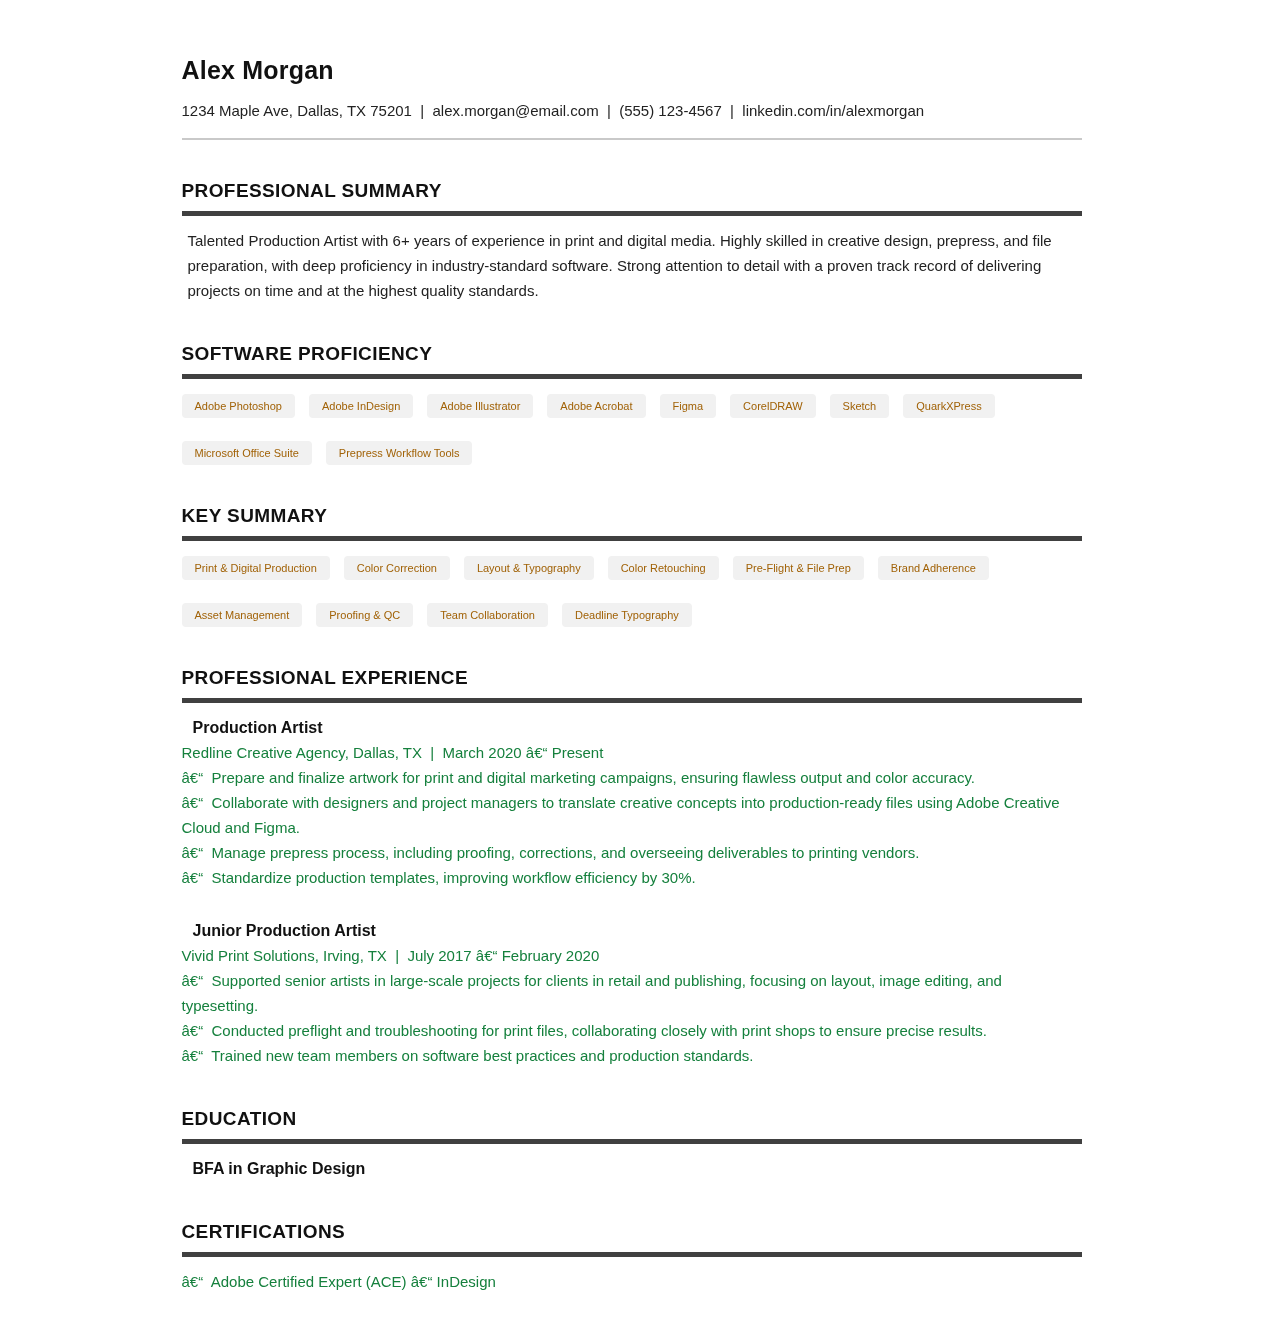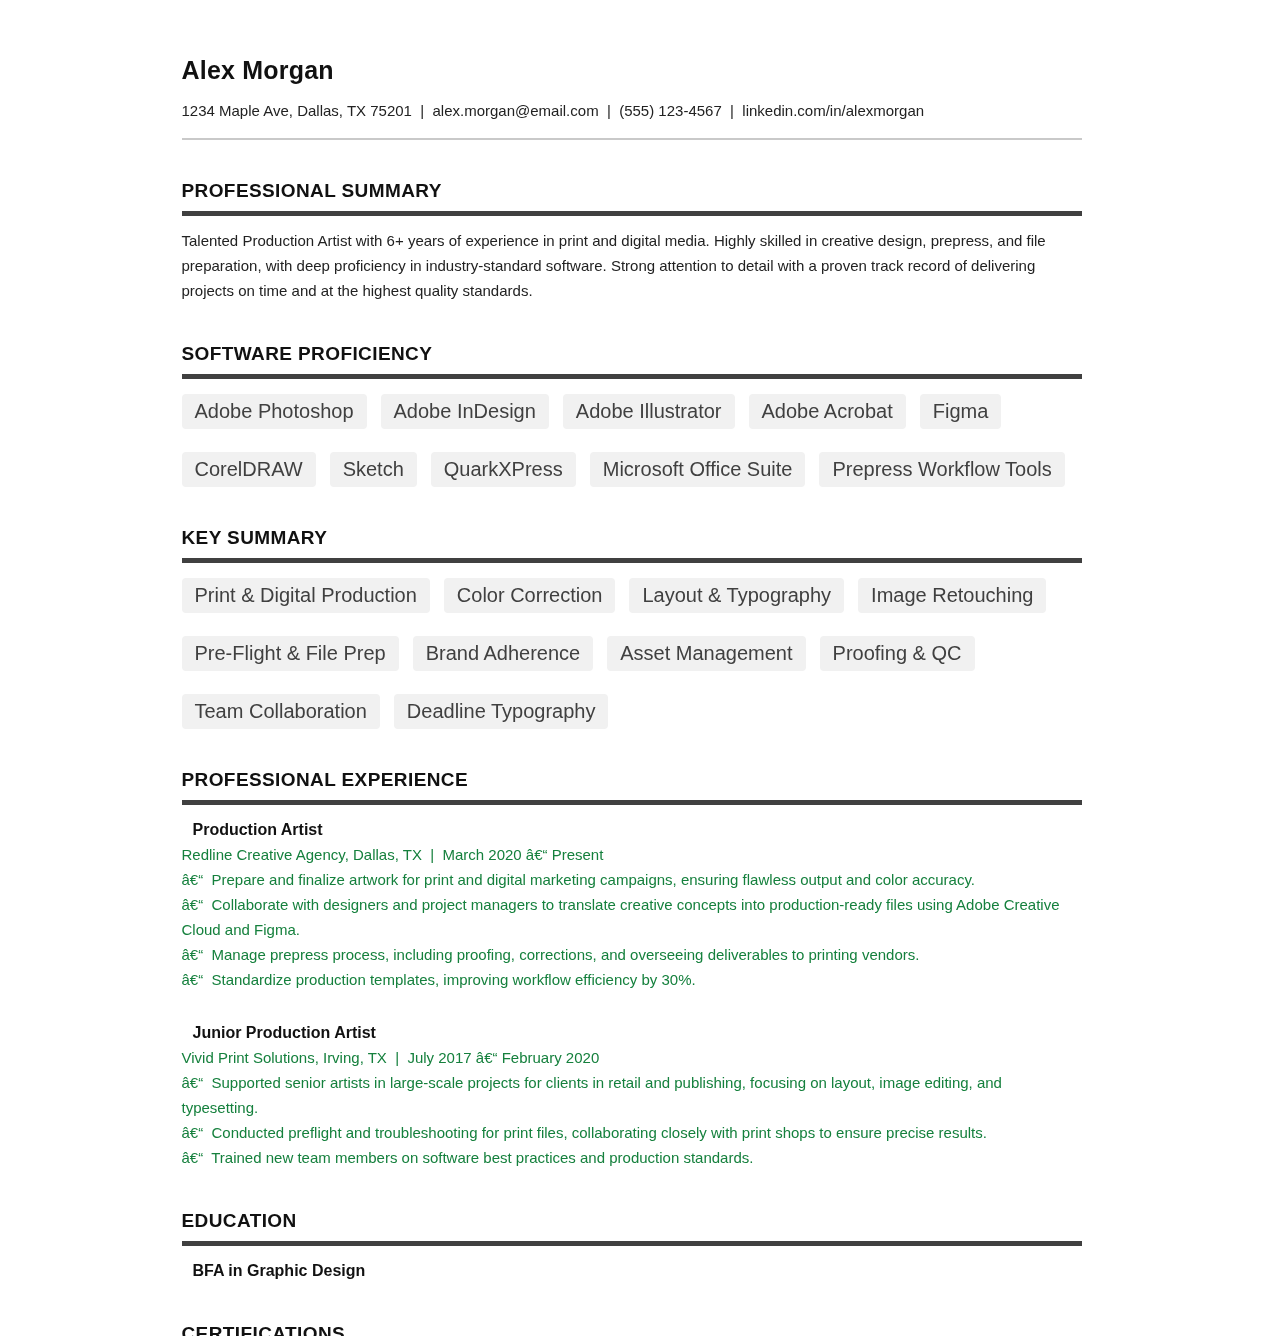--- a/index.html
+++ b/index.html
@@ -37,35 +37,35 @@
     font-weight: bold;
     letter-spacing: 0.4px;
     color: #111;
     margin: 0 0 12px;
     padding-bottom: 9px;
     border-bottom: 5px solid #404040;
   }
   .body-text {
     font-size: 15px;
     line-height: 25px;
-    margin: 0;
+    margin: 6px;
     color: #222;
   }
   .chips {
     display: flex;
     flex-wrap: wrap;
     gap: 23px 14px;
     padding-top: 3px;
   }
   .chip {
     background: #f1f1f1;
     border-radius: 4px;
     padding: 6px 13px;
-    font-size: 20px;
-    color: #404040;
+    font-size: 11px;
+    color: #a16207;
     white-space: nowrap;
   }
   .job + .job { margin-top: 28px; }
   h3.entry-title {
     font-size: 16px;
     font-weight: bold;
     margin: 0;
     line-height: 25px;
     color: #111;
     padding-left: 11px;
@@ -106,21 +106,21 @@
         <span class="chip">Prepress Workflow Tools</span>
       </div>
   </section>
 
   <section>
     <h2 class="section-title">KEY SUMMARY</h2>
     <div class="chips">
         <span class="chip">Print &amp; Digital Production</span>
         <span class="chip">Color Correction</span>
         <span class="chip">Layout &amp; Typography</span>
-        <span class="chip">Image Retouching</span>
+        <span class="chip">Color Retouching</span>
         <span class="chip">Pre-Flight &amp; File Prep</span>
         <span class="chip">Brand Adherence</span>
         <span class="chip">Asset Management</span>
         <span class="chip">Proofing &amp; QC</span>
         <span class="chip">Team Collaboration</span>
         <span class="chip">Deadline Typography</span>
       </div>
   </section>
 
   <section>

